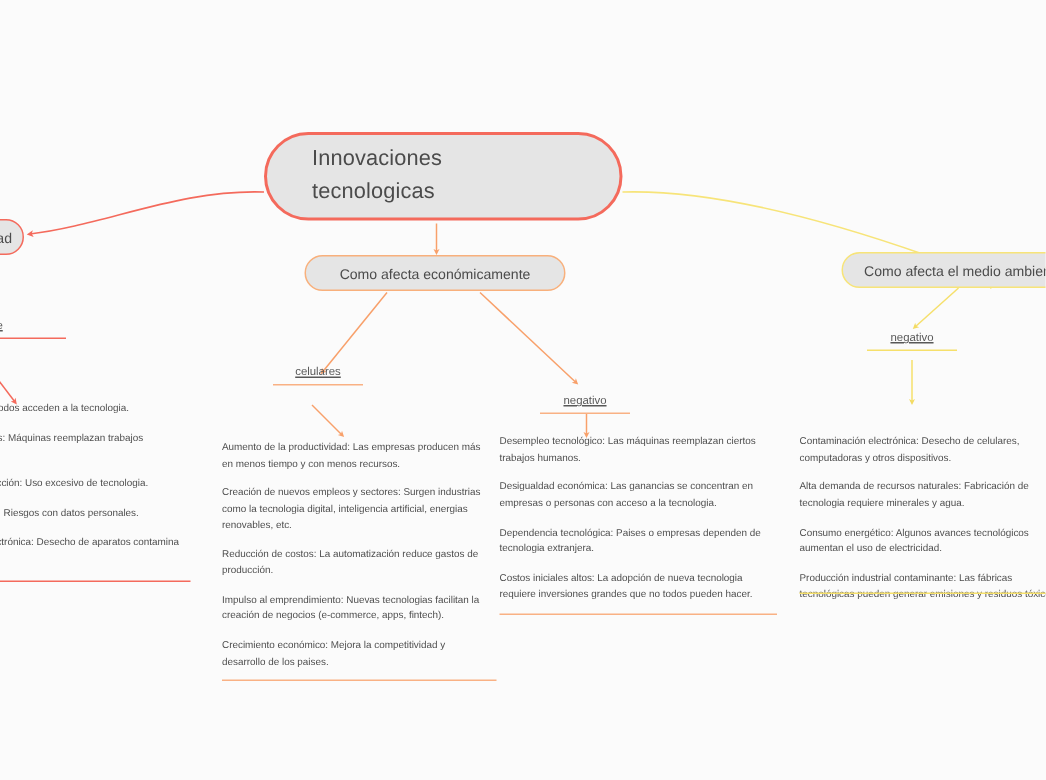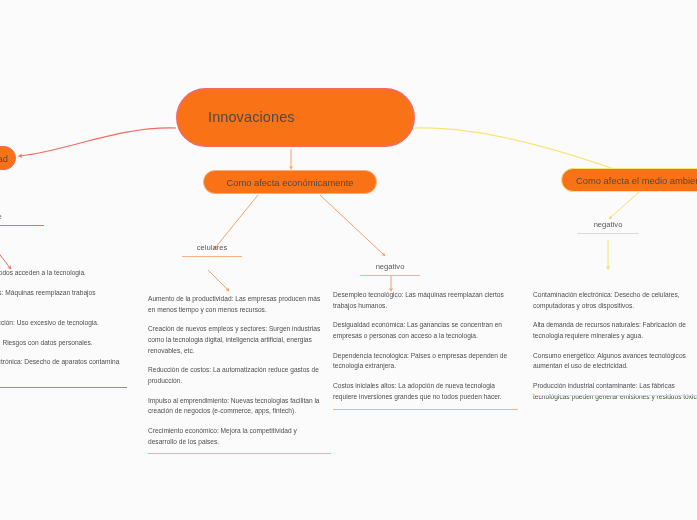--- a/index.html
+++ b/index.html
@@ -27,21 +27,21 @@
     top: 0;
     width: 697px;
     height: 520px;
     pointer-events: none;
   }
 
   
   .node {
     position: absolute;
     box-sizing: border-box;
-    background: #f97316;
+    background: #e5e5e5;
     display: flex;
     align-items: center;
   }
 
   .node-root {
     left: 176px;
     top: 88px;
     width: 239px;
     height: 59px;
     border: 2.2px solid #f46a5c;
@@ -95,20 +95,21 @@
     overflow: hidden;
   }
 
   
   .sublabel {
     position: absolute;
     font-size: 7.6px;
     color: #585858;
     text-align: center;
     white-space: nowrap;
+    text-decoration: underline;
   }
   .sublabel .rule {
     display: block;
     height: 0;
     margin-top: 4px;
     border-top: 1.1px solid #f9b184;
   }
   .sublabel.yellow .rule { border-top-color: #f6e06b; }
 
   
@@ -166,20 +167,21 @@
     <path d="M320,195 L384,255" fill="none" stroke="#f8a06a" stroke-width="1" marker-end="url(#ar-orange)"></path>
 
     <path d="M208,270 L228,290" fill="none" stroke="#f8a06a" stroke-width="1" marker-end="url(#ar-orange)"></path>
 
     <path d="M391,276 L391,290" fill="none" stroke="#f8a06a" stroke-width="1" marker-end="url(#ar-orange)"></path>
   </svg>
 
   <div class="node node-root">
     <div>
       <div>Innovaciones</div>
+      <div>tecnologicas</div>
     </div>
   </div>
 
   <div class="node node-econ">
     <span>Como afecta económicamente</span>
   </div>
 
   <div class="sublabel" style="left:182px; top:243px; width:60px;">
     <span>celulares</span>
     <span class="rule"></span>

